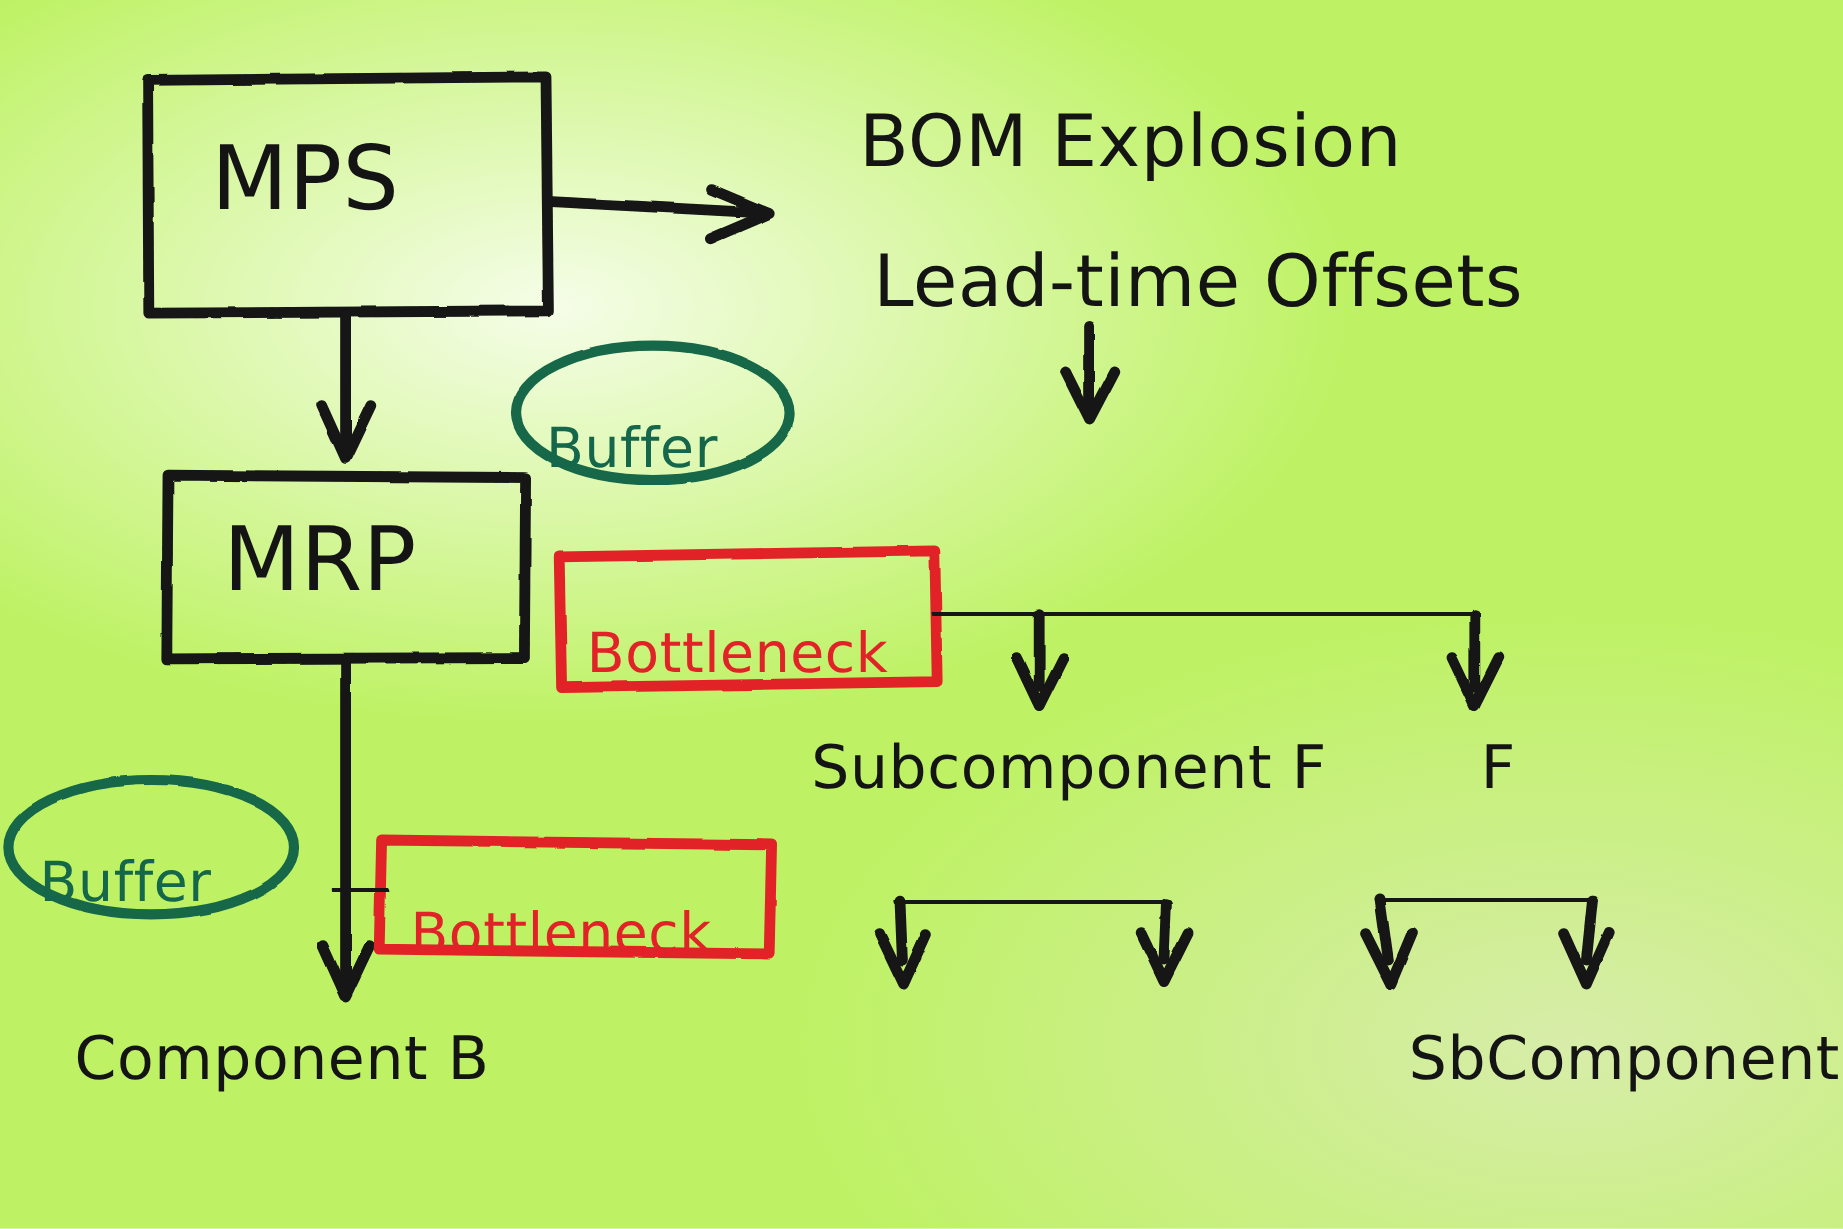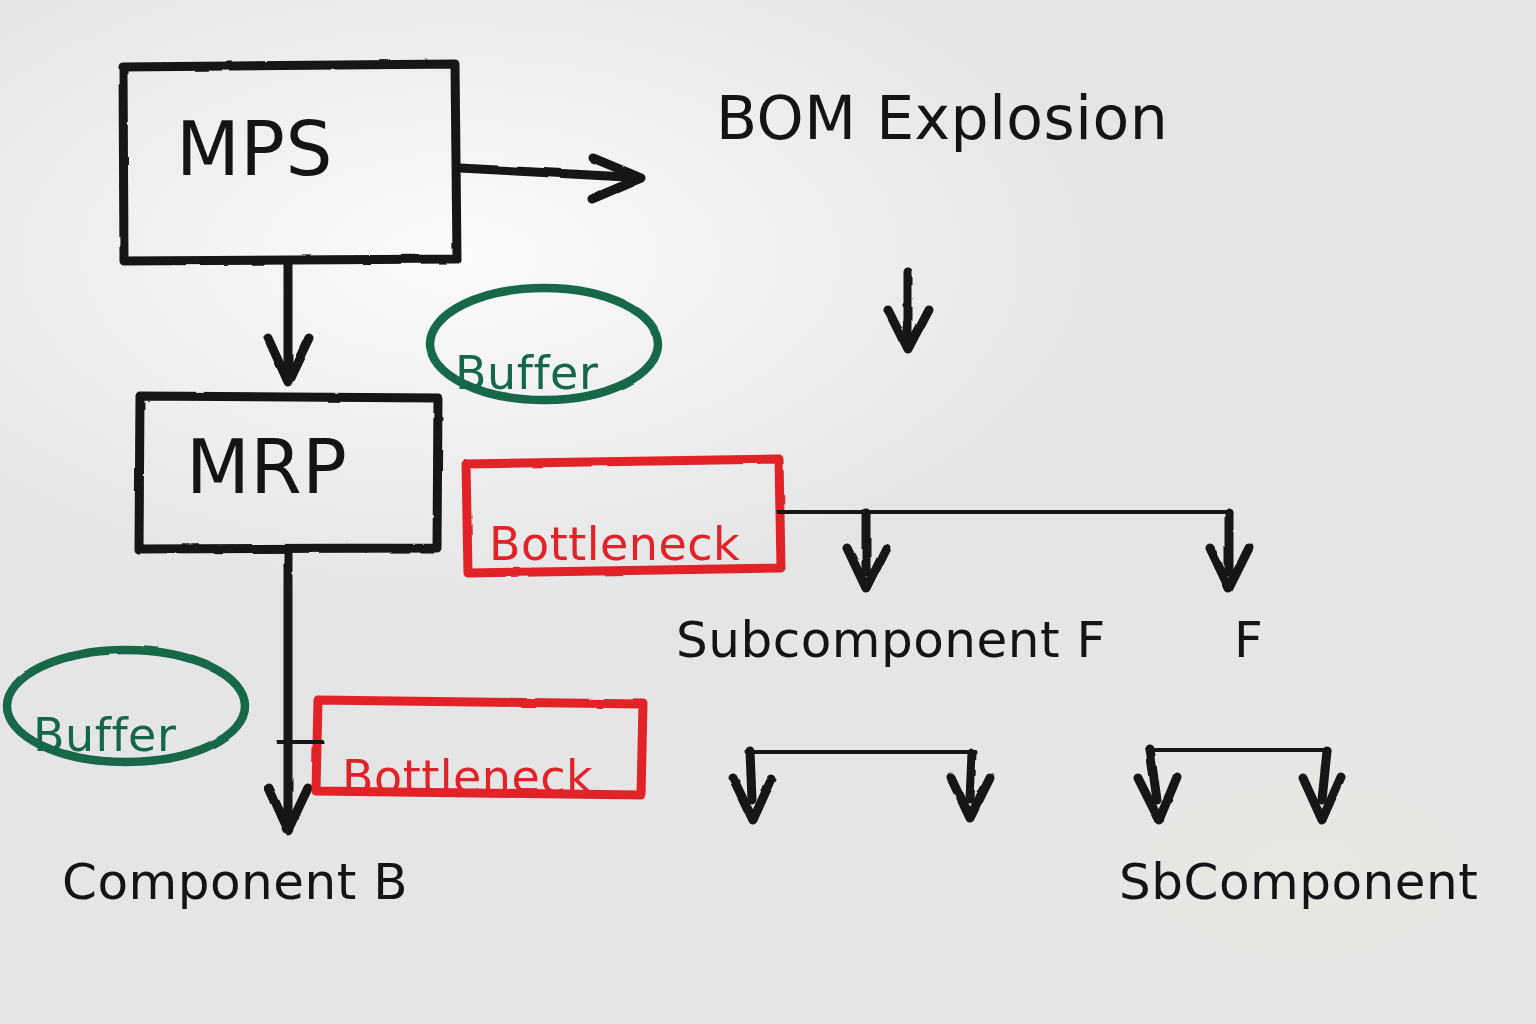--- a/index.html
+++ b/index.html
@@ -5,21 +5,21 @@
 <style>
   html, body {
     margin: 0;
     padding: 0;
     background: #ffffff;
   }
   #canvas {
     position: relative;
     width: 1536px;
     height: 1024px;
-    background: #e5e5e5;
+    background: #bef264;
     overflow: hidden;
     font-family: "DejaVu Sans", sans-serif;
   }
   
   #sheen {
     position: absolute;
     inset: 0;
     background:
       radial-gradient(ellipse 70% 55% at 30% 25%, rgba(255,255,255,0.85) 0%, rgba(255,255,255,0.0) 62%),
       radial-gradient(ellipse 60% 50% at 85% 85%, rgba(236,232,226,0.55) 0%, rgba(255,255,255,0) 70%);
@@ -188,32 +188,33 @@
       <path d="M1303,778 L1322,820 L1341,777" fill="none" stroke="#141414" stroke-width="9" stroke-linejoin="round" stroke-linecap="round"></path>
     </g>
   </svg>
 
   <div class="lbl boxlabel ink-black" style="left:176px; top:106px;">MPS</div>
 
   <div class="lbl boxlabel ink-black" style="left:186px; top:424px;">MRP</div>
 
   <div class="lbl headline ink-black" style="left:716px; top:83px;">BOM Explosion</div>
 
+  <div class="lbl headline ink-black" style="left:728px; top:200px;">Lead-time Offsets</div>
 
   <div class="lbl pill ink-green" style="left:455px; top:318px;">Buffer</div>
 
   <div class="lbl pill ink-green" style="left:33px; top:680px;">Buffer</div>
 
   <div class="lbl pill ink-red" style="left:489px; top:489px;">Bottleneck</div>
 
   <div class="lbl pill ink-red" style="left:342px; top:722px;">Bottleneck</div>
 
 
   <div class="lbl nodelabel ink-black" style="left:676px; top:611px;">Subcomponent F</div>
 
   <div class="lbl nodelabel ink-black" style="left:62px; top:853px;">Component B</div>
 
   <div class="lbl nodelabel ink-black" style="left:1234px; top:611px;">F</div>
 
 
-  <div class="lbl nodelabel ink-black" style="left:1119px; top:853px;">SbComponent</div>
+  <div class="lbl nodelabel ink-black" style="left:1174px; top:853px;">SbComponent</div>
 
 </div>
 
 </body></html>

